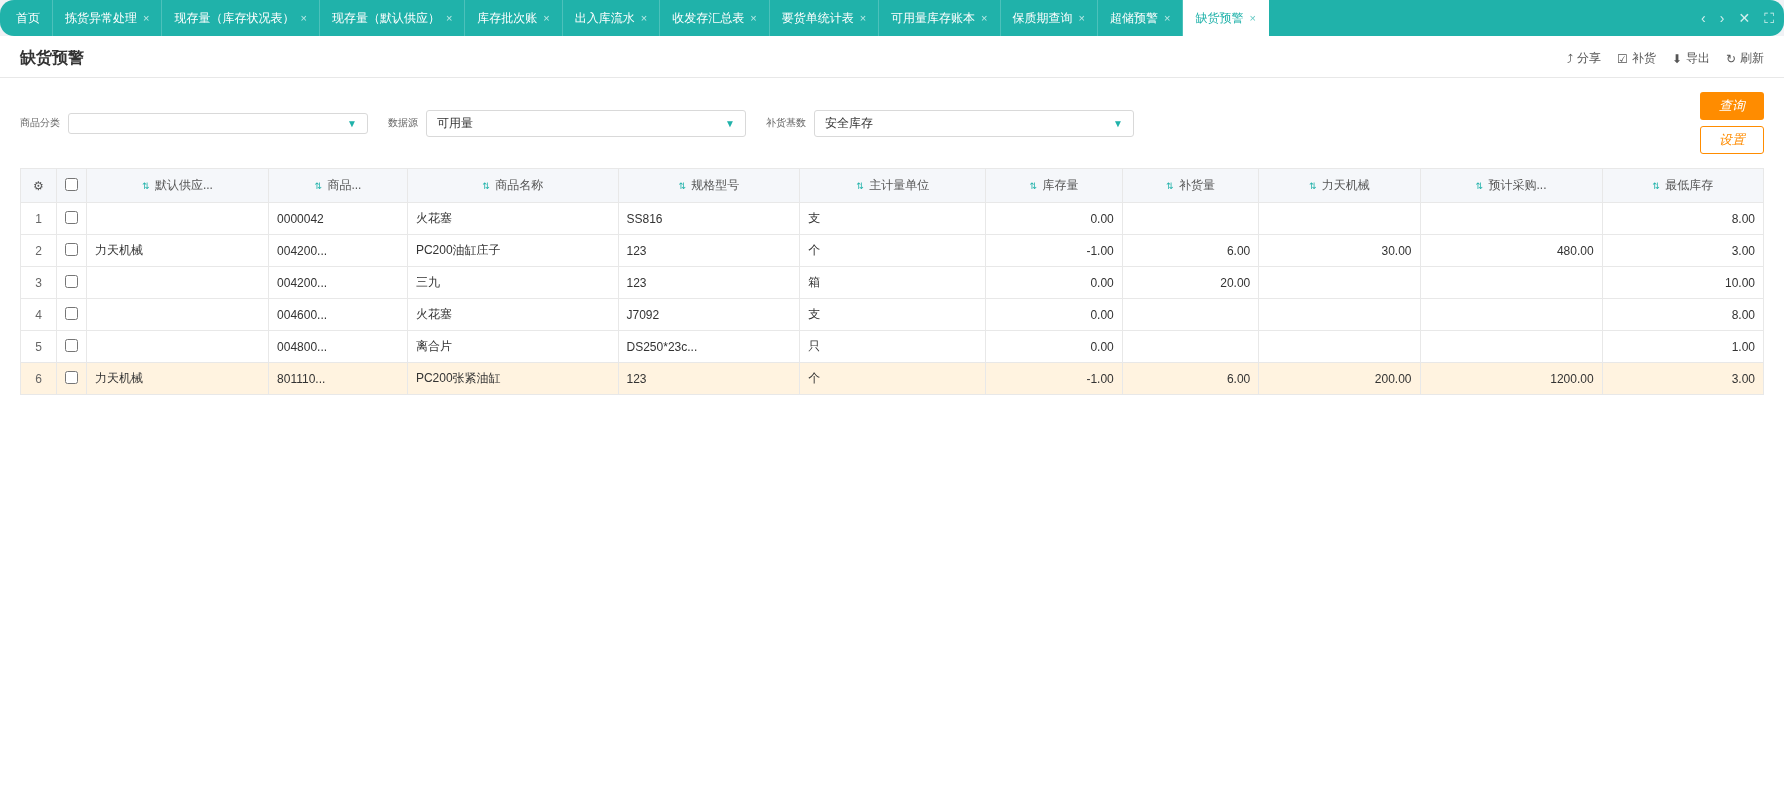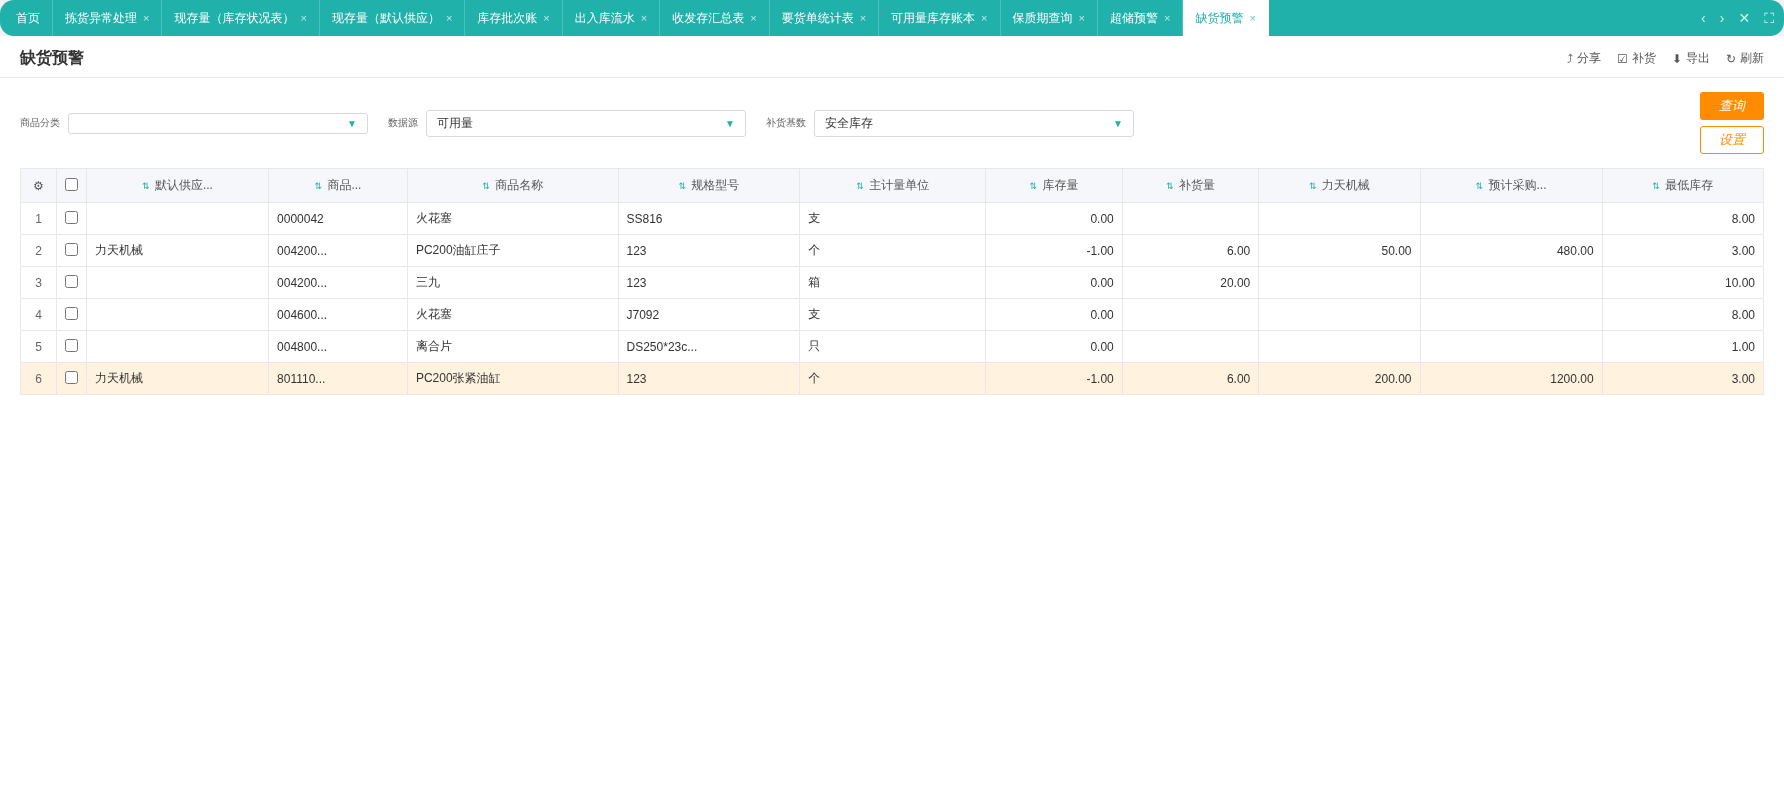--- a/index.html
+++ b/index.html
@@ -396,21 +396,21 @@
       <td class="checkbox-cell">
         <input type="checkbox" class="cb" style="">
       </td>
       <td>力天机械</td>
       <td>004200...</td>
       <td>PC200油缸庄子</td>
       <td>123</td>
       <td>个</td>
       <td class="td-num">-1.00</td>
       <td class="td-num">6.00</td>
-      <td class="td-num">50.00</td>
+      <td class="td-num">30.00</td>
       <td class="td-num">480.00</td>
       <td class="td-num">3.00</td>
     </tr>
           <tr>
       <td class="gear-cell row-num">3</td>
       <td class="checkbox-cell">
         <input type="checkbox" class="cb" style="">
       </td>
       <td></td>
       <td>004200...</td>

